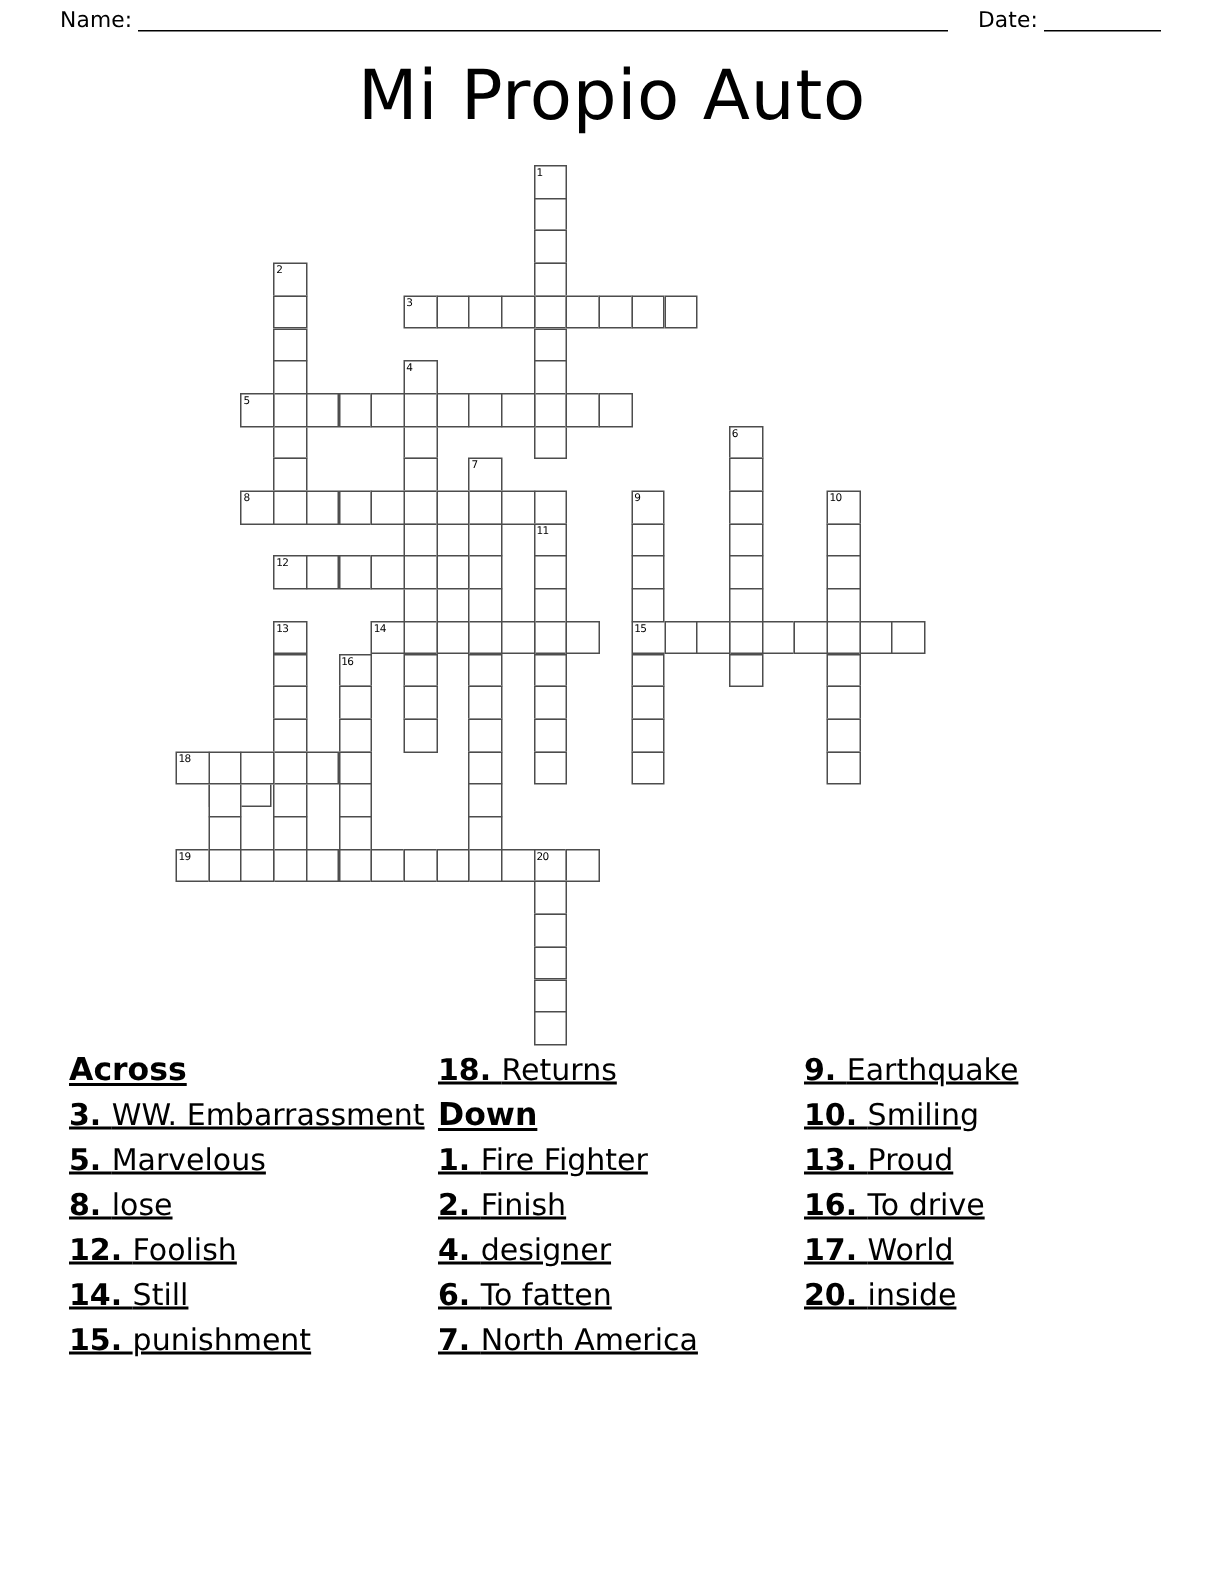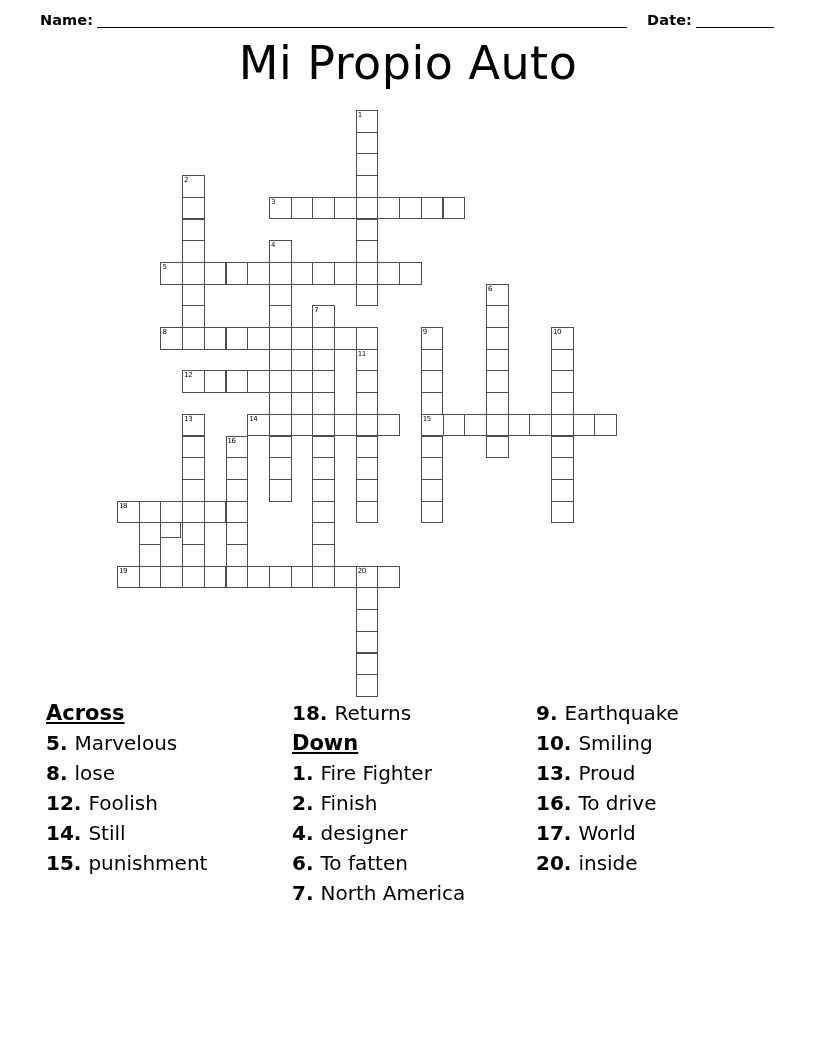--- a/index.html
+++ b/index.html
@@ -17,25 +17,24 @@
   }
 
   
   .header-line {
     position: absolute;
     left: 0;
     top: 0;
     width: 816px;
     height: 28px;
     display: flex;
-    align-items: flex-end;
+    align-items: center;
     padding: 0 40px;
     box-sizing: border-box;
     font-size: 14.5px;
-    font-weight: bold;
   }
   .hdr-label {
     white-space: nowrap;
     font-size: 14.5px;
     letter-spacing: 0.1px;
   }
   .rule {
     border-bottom: 1px solid #000;
     height: 13px;
     margin: 0 2px 0 4px;
@@ -106,20 +105,21 @@
     text-decoration: underline;
     line-height: 30px;
     margin: 0;
     white-space: nowrap;
   }
   .clue-item {
     font-size: 20px;
     line-height: 30px;
     margin: 0;
     word-wrap: break-word;
+    text-decoration: underline;
   }
   .clue-item .cnumlbl {
     font-weight: bold;
   }
   .clue-item .ctext {
     font-weight: 400;
   }
 </style>
 </head>
 <body>
@@ -325,20 +325,21 @@
     <div class="cell" style="left: 355.7px; top: 587.4px; width: 22.7px; height: 22.7px;"></div>
     <div class="cell" style="left: 355.7px; top: 609.1px; width: 22.7px; height: 22.7px;"></div>
     <div class="cell" style="left: 355.7px; top: 630.8px; width: 22.7px; height: 22.7px;"></div>
     <div class="cell" style="left: 355.7px; top: 652.5px; width: 22.7px; height: 22.7px;"></div>
     <div class="cell" style="left: 355.7px; top: 674.2px; width: 22.7px; height: 22.7px;"></div>
   </div>
 
 <div id="clues">
   <div class="clue-col col1">
       <div class="clue-heading">Across</div>
+      <div class="clue-item"><span class="cnumlbl">3. </span><span class="ctext">WW. Embarrassment</span></div>
       <div class="clue-item"><span class="cnumlbl">5. </span><span class="ctext">Marvelous</span></div>
       <div class="clue-item"><span class="cnumlbl">8. </span><span class="ctext">lose</span></div>
       <div class="clue-item"><span class="cnumlbl">12. </span><span class="ctext">Foolish</span></div>
       <div class="clue-item"><span class="cnumlbl">14. </span><span class="ctext">Still</span></div>
       <div class="clue-item"><span class="cnumlbl">15. </span><span class="ctext">punishment</span></div>
     </div>
   <div class="clue-col col2">
       <div class="clue-item"><span class="cnumlbl">18. </span><span class="ctext">Returns</span></div>
       <div class="clue-heading">Down</div>
       <div class="clue-item"><span class="cnumlbl">1. </span><span class="ctext">Fire Fighter</span></div>

